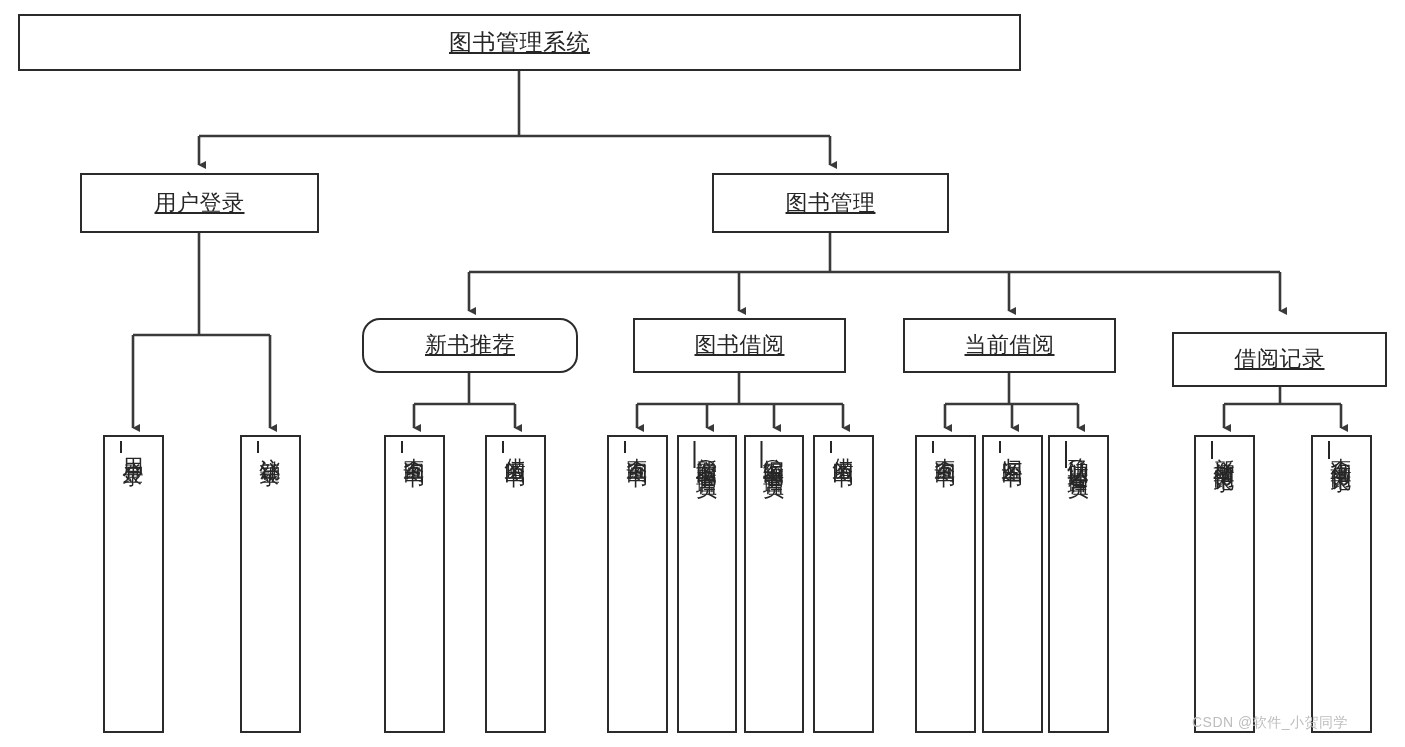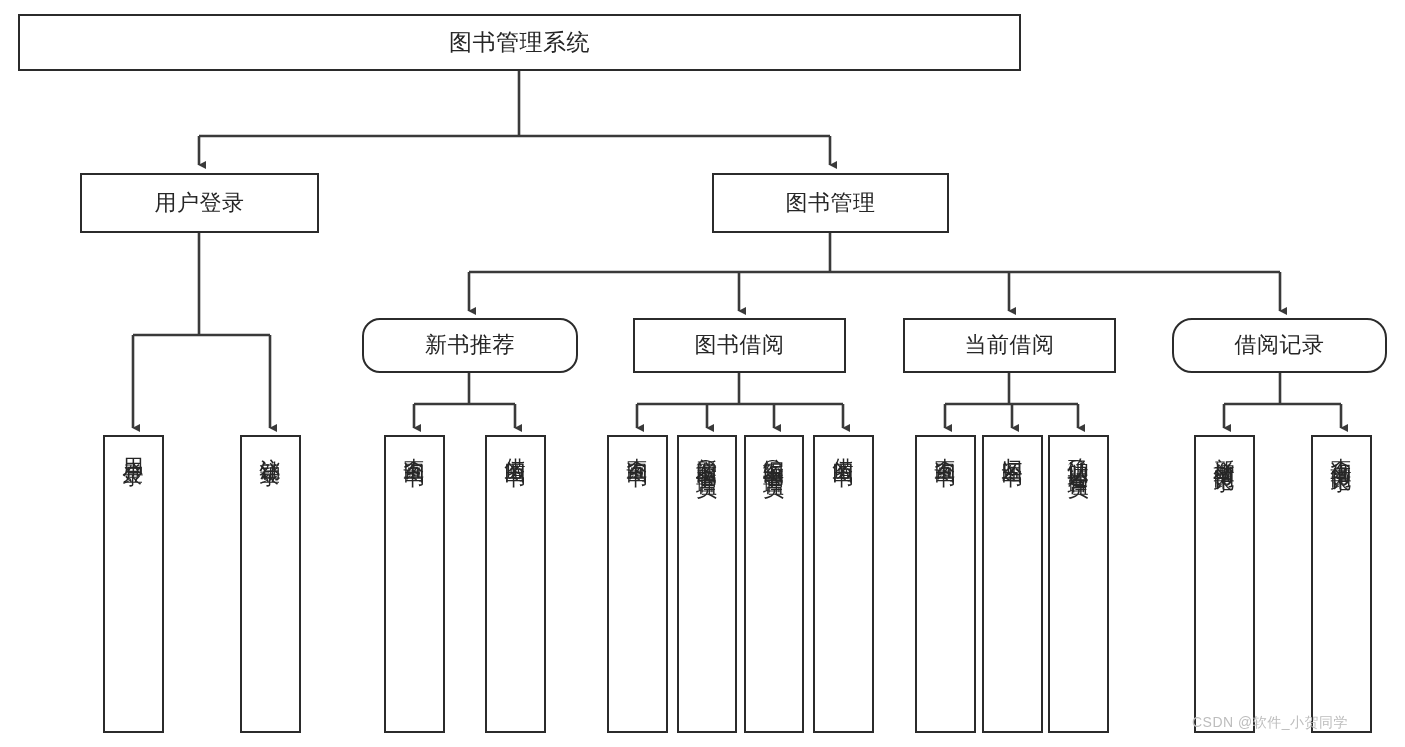--- a/index.html
+++ b/index.html
@@ -33,20 +33,21 @@
     align-items: center;
     justify-content: center;
     color: #262626;
     z-index: 3;
   }
   .node .label {
     display: block;
     text-align: center;
     line-height: 1.28;
     letter-spacing: 0.5px;
+    text-decoration: underline;
   }
   .node.horizontal .label {
     writing-mode: horizontal-tb;
     font-size: 22px;
   }
   .node.vertical {
     align-items: flex-start;
     justify-content: center;
     padding-top: 4px;
   }
@@ -141,21 +142,21 @@
   </div>
 
   <div class="node horizontal" style="left:633px; top:318px; width:213px; height:55px;">
     <span class="label">图书借阅</span>
   </div>
 
   <div class="node horizontal" style="left:903px; top:318px; width:213px; height:55px;">
     <span class="label">当前借阅</span>
   </div>
 
-  <div class="node horizontal" style="left:1172px; top:318px; width:215px; height:55px;border-radius:20px;">
+  <div class="node horizontal" style="left:1172px; top:332px; width:215px; height:55px;">
     <span class="label">借阅记录</span>
   </div>
 
   <div class="node vertical" style="left:103px; top:435px; width:61px; height:298px;">
     <span class="label">用户登录</span>
   </div>
 
   <div class="node vertical" style="left:240px; top:435px; width:61px; height:298px;">
     <span class="label">注销登录</span>
   </div>

